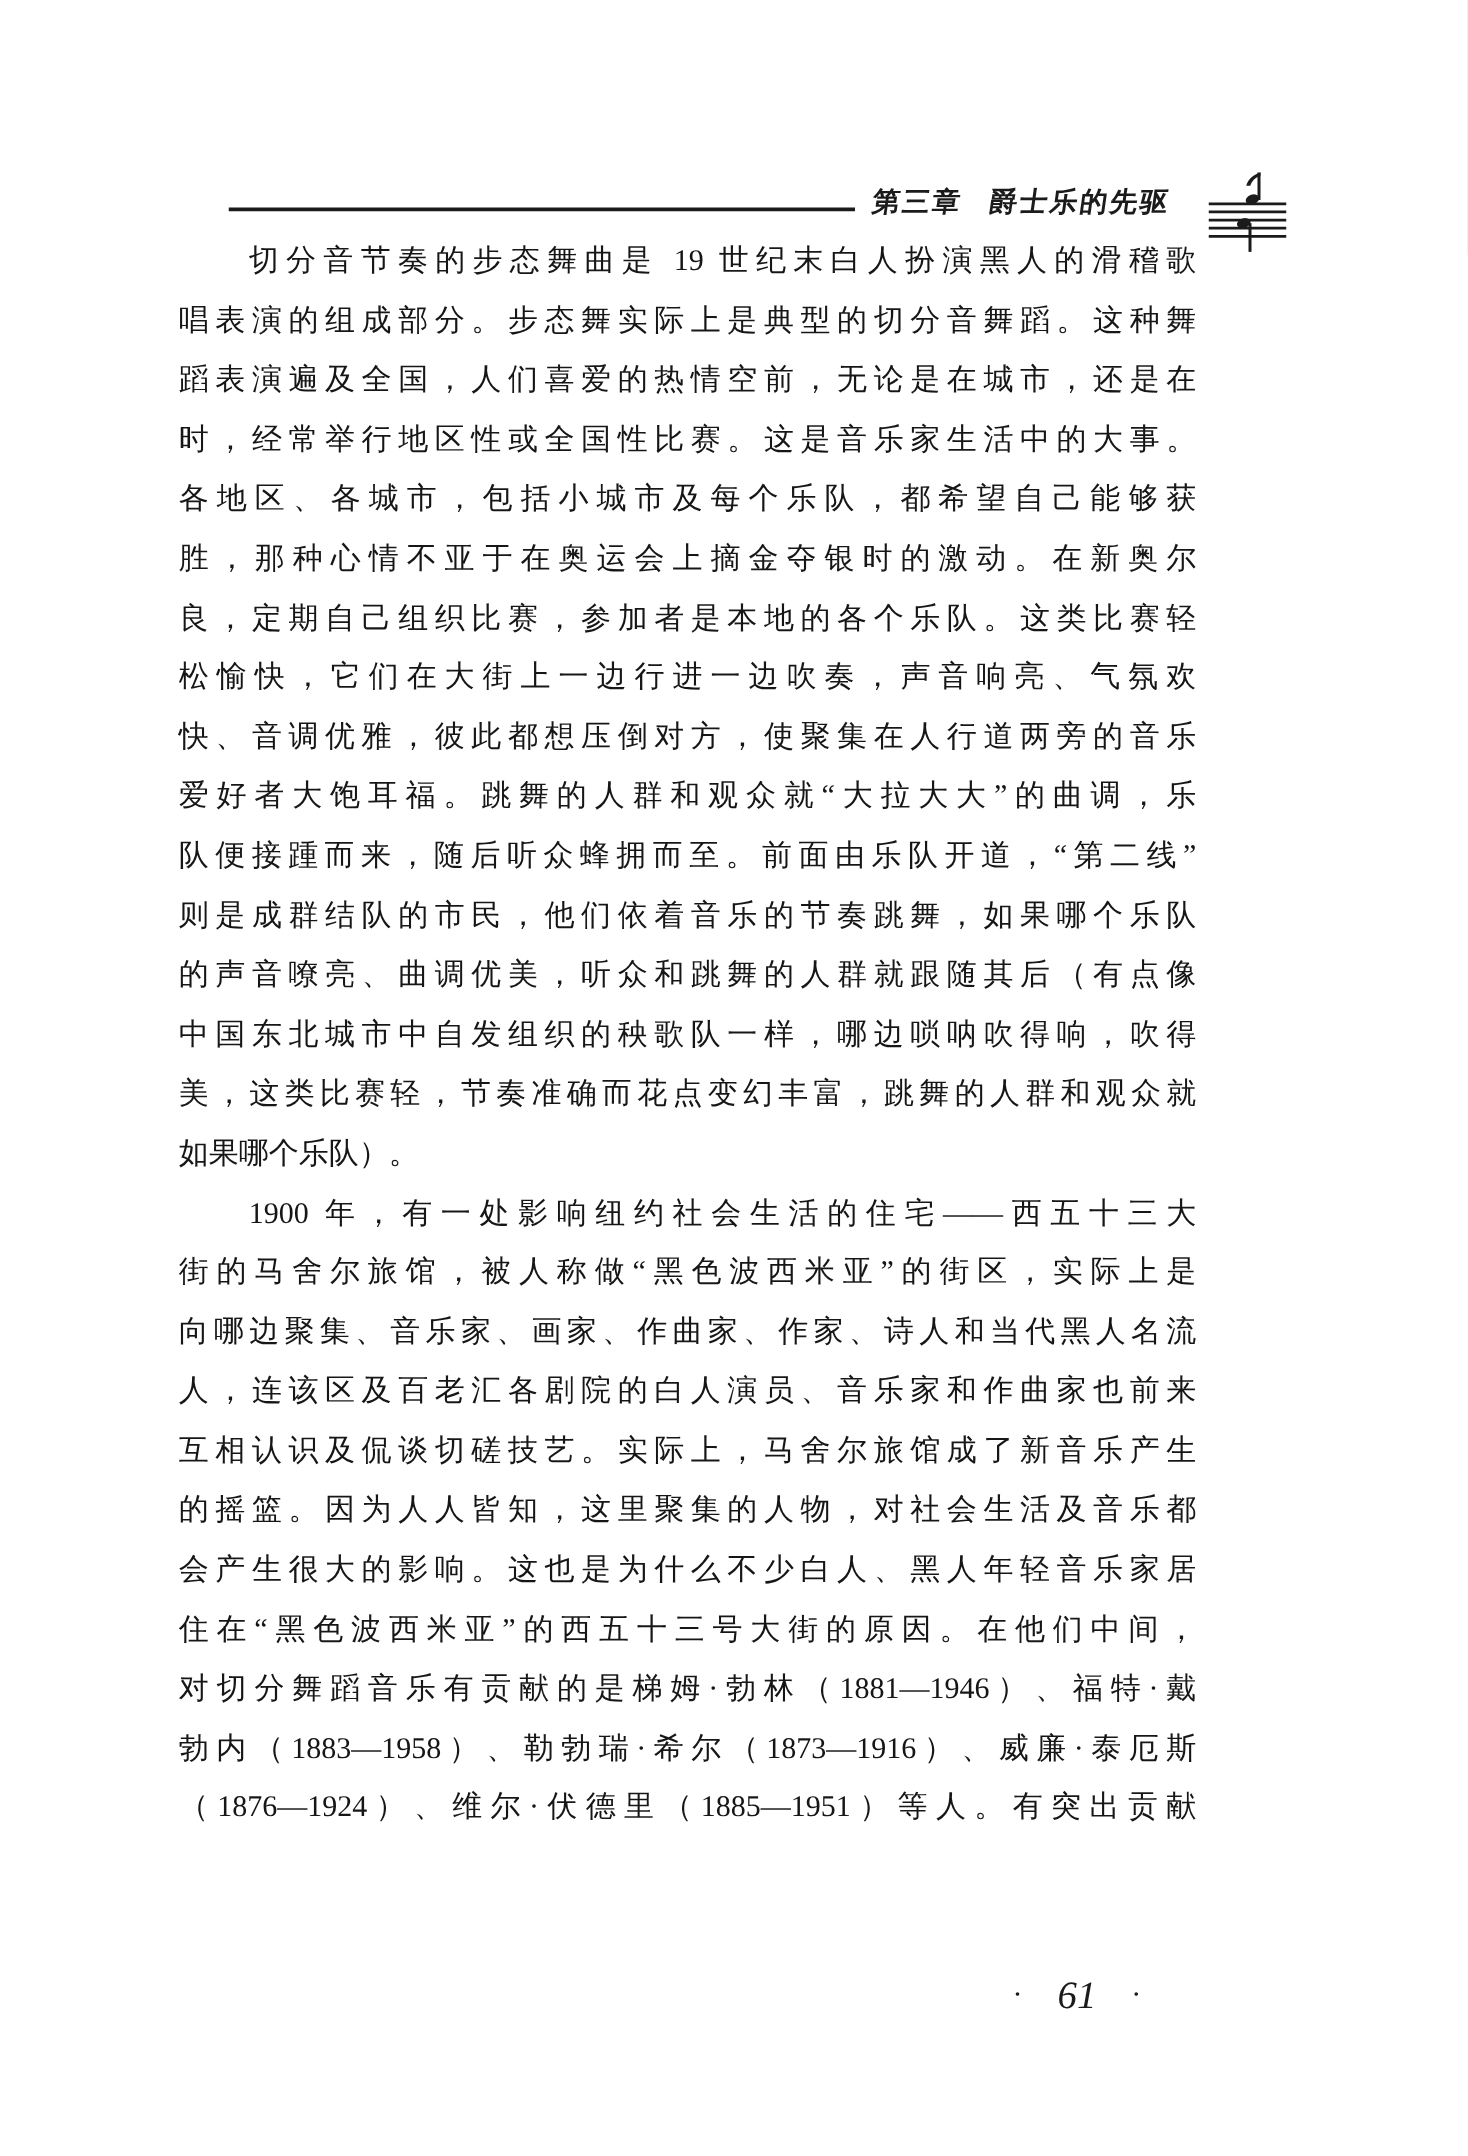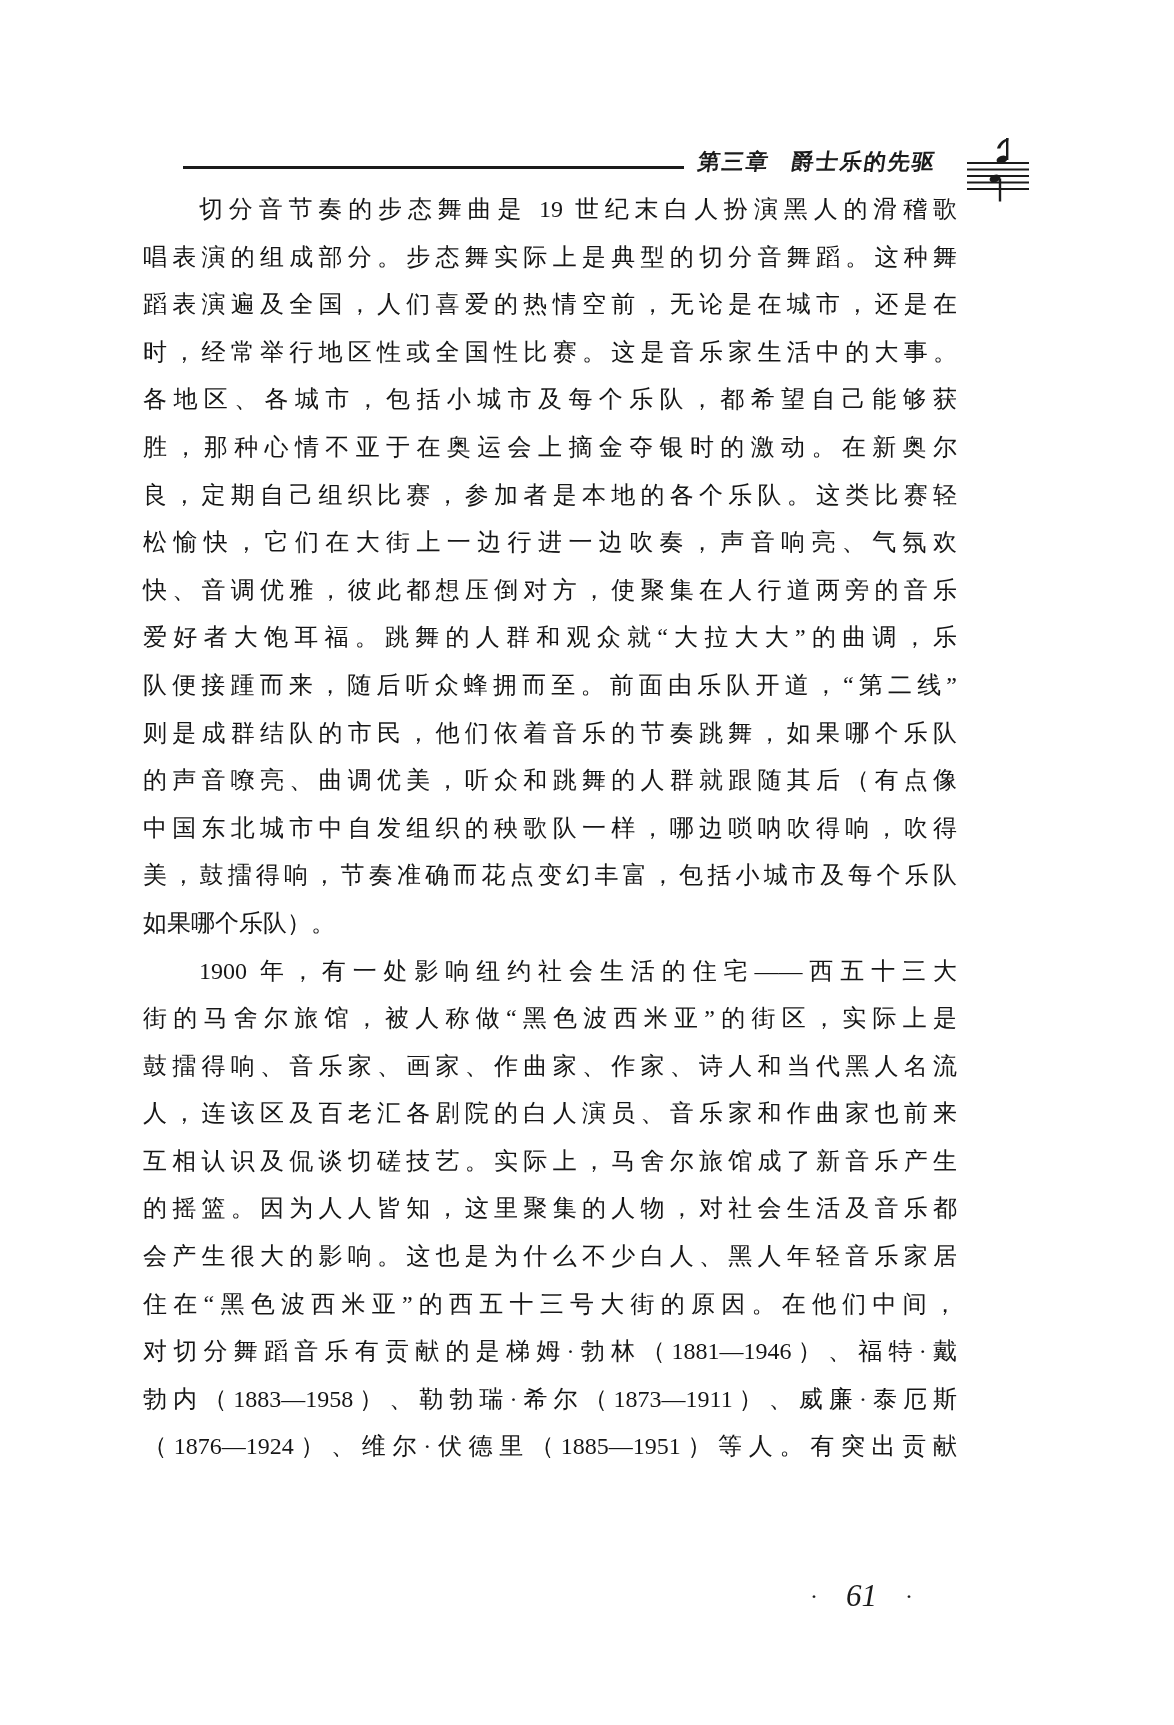--- a/index.html
+++ b/index.html
@@ -94,35 +94,35 @@
       <div class="ln">各地区、各城市，包括小城市及每个乐队，都希望自己能够获</div>
       <div class="ln">胜，那种心情不亚于在奥运会上摘金夺银时的激动。在新奥尔</div>
       <div class="ln">良，定期自己组织比赛，参加者是本地的各个乐队。这类比赛轻</div>
       <div class="ln">松愉快，它们在大街上一边行进一边吹奏，声音响亮、气氛欢</div>
       <div class="ln">快、音调优雅，彼此都想压倒对方，使聚集在人行道两旁的音乐</div>
       <div class="ln">爱好者大饱耳福。跳舞的人群和观众就“大拉大大”的曲调，乐</div>
       <div class="ln">队便接踵而来，随后听众蜂拥而至。前面由乐队开道，“第二线”</div>
       <div class="ln">则是成群结队的市民，他们依着音乐的节奏跳舞，如果哪个乐队</div>
       <div class="ln">的声音嘹亮、曲调优美，听众和跳舞的人群就跟随其后（有点像</div>
       <div class="ln">中国东北城市中自发组织的秧歌队一样，哪边唢呐吹得响，吹得</div>
-      <div class="ln">美，鼓擂得响，节奏准确而花点变幻丰富，包括小城市及每个乐队</div>
+      <div class="ln">美，这类比赛轻，节奏准确而花点变幻丰富，跳舞的人群和观众就</div>
       <div class="ln para-end">如果哪个乐队）。</div>
     </div>
 
     <div>
       <div class="ln indent">1900 年，有一处影响纽约社会生活的住宅——西五十三大</div>
       <div class="ln">街的马舍尔旅馆，被人称做“黑色波西米亚”的街区，实际上是</div>
-      <div class="ln">鼓擂得响、音乐家、画家、作曲家、作家、诗人和当代黑人名流</div>
+      <div class="ln">向哪边聚集、音乐家、画家、作曲家、作家、诗人和当代黑人名流</div>
       <div class="ln">人，连该区及百老汇各剧院的白人演员、音乐家和作曲家也前来</div>
       <div class="ln">互相认识及侃谈切磋技艺。实际上，马舍尔旅馆成了新音乐产生</div>
       <div class="ln">的摇篮。因为人人皆知，这里聚集的人物，对社会生活及音乐都</div>
       <div class="ln">会产生很大的影响。这也是为什么不少白人、黑人年轻音乐家居</div>
       <div class="ln">住在“黑色波西米亚”的西五十三号大街的原因。在他们中间，</div>
       <div class="ln">对切分舞蹈音乐有贡献的是梯姆·勃林（1881—1946）、福特·戴</div>
-      <div class="ln">勃内（1883—1958）、勒勃瑞·希尔（1873—1911）、威廉·泰厄斯</div>
+      <div class="ln">勃内（1883—1958）、勒勃瑞·希尔（1873—1916）、威廉·泰厄斯</div>
       <div class="ln">（1876—1924）、维尔·伏德里（1885—1951）等人。有突出贡献</div>
     </div>
 
   </div>
 
   <div class="page-number">
     <span class="dot">·</span>
     <span>61</span>
     <span class="dot">·</span>
   </div>

